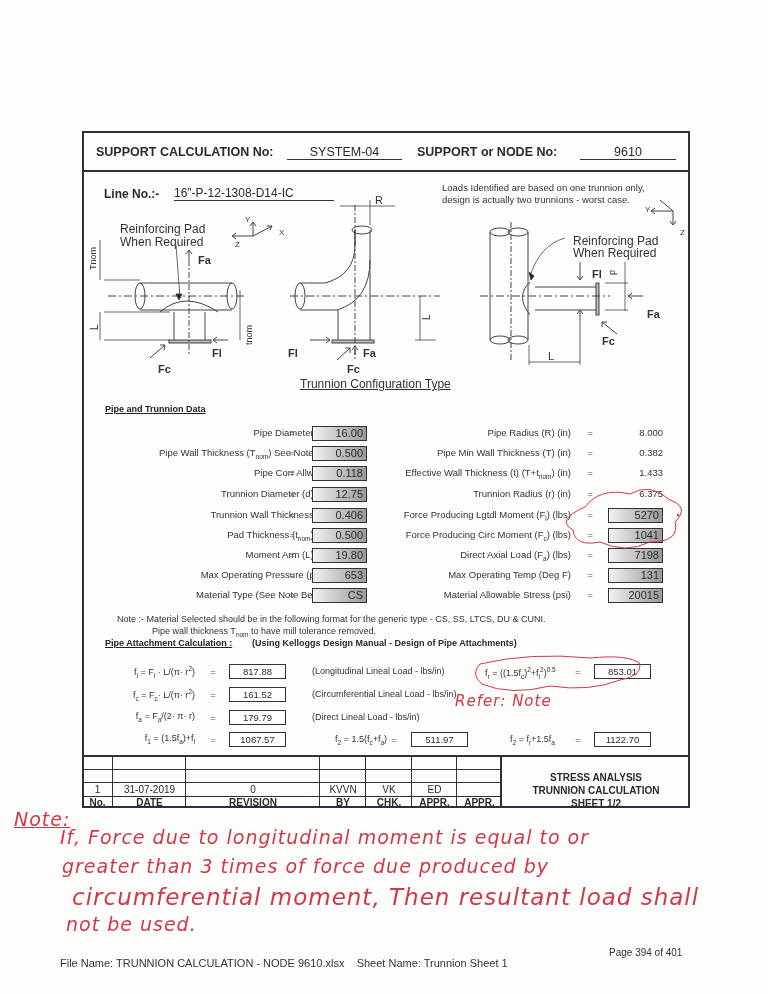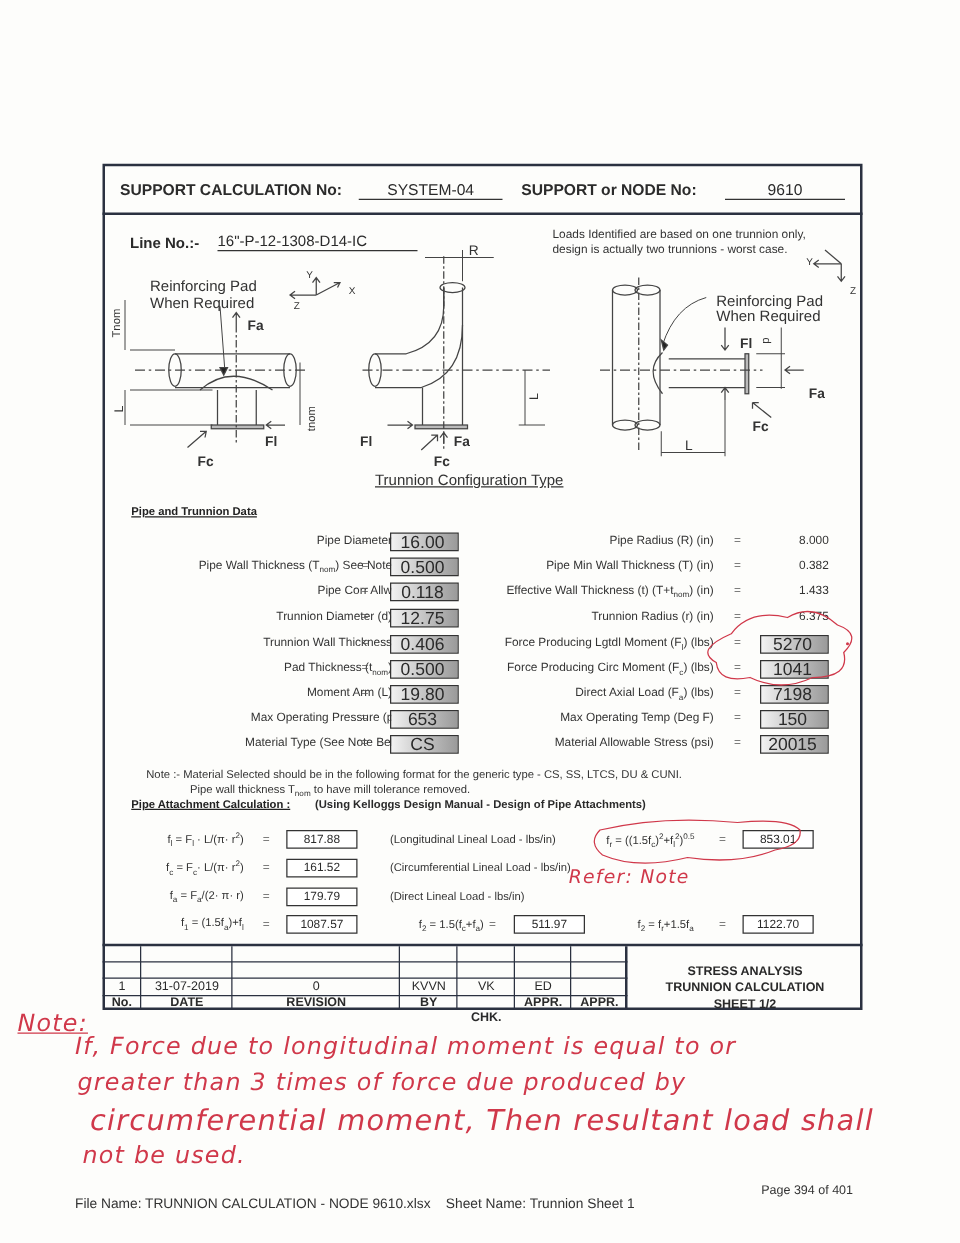--- a/index.html
+++ b/index.html
@@ -18,21 +18,21 @@
   .hdr-label { font-weight: bold; font-size: 12.5px; color: #2b2b2b; }
   .hdr-value { font-size: 12.5px; text-align: center; border-bottom: 1px solid #333; }
   .line-label { font-weight: bold; font-size: 12px; }
   .line-val { font-size: 12px; border-bottom: 1px solid #333; width: 160px; }
   .loads-note { font-size: 9.5px; line-height: 12px; color: #333; }
   .config-title { font-size: 12px; text-decoration: underline; color: #333; }
   .section-title { font-size: 9px; font-weight: bold; text-decoration: underline; color: #222; }
   .row-label { font-size: 9.5px; text-align: right; color: #333; }
   .eq { font-size: 9.5px; color: #555; text-align: center; width: 12px; }
   .input-box {
-    font-size: 14px; text-align: center; padding-right: 3px; box-sizing: border-box;
+    font-size: 11px; text-align: right; padding-right: 3px; box-sizing: border-box;
     border: 1.5px solid #333;
     background: linear-gradient(90deg, #f2f2f2 0%, #c8c8c8 45%, #9a9a9a 100%);
     height: 15px; line-height: 13px; width: 55px;
   }
   .calc-value { font-size: 9.5px; text-align: right; width: 60px; color: #333; }
   .note { font-size: 9px; color: #333; }
   .calc-formula { font-size: 9px; text-align: right; color: #333; }
   .calc-box {
     font-size: 9.5px; text-align: center; border: 1.5px solid #333; box-sizing: border-box;
     height: 15px; line-height: 13px; width: 57px; background: #fff;
@@ -228,21 +228,21 @@
 <div class="abs eq" style="left:584px;top:569px;">=</div>
 <div class="abs eq" style="left:584px;top:589px;">=</div>
 
 <div class="abs calc-value" style="left:603px;top:427px;">8.000</div>
 <div class="abs calc-value" style="left:603px;top:447px;">0.382</div>
 <div class="abs calc-value" style="left:603px;top:467px;">1.433</div>
 <div class="abs calc-value" style="left:603px;top:488px;">6.375</div>
 <div class="abs input-box" style="left:608px;top:508px;">5270</div>
 <div class="abs input-box" style="left:608px;top:528px;">1041</div>
 <div class="abs input-box" style="left:608px;top:548px;">7198</div>
-<div class="abs input-box" style="left:608px;top:568px;">150</div>
+<div class="abs input-box" style="left:608px;top:568px;">131</div>
 <div class="abs input-box" style="left:608px;top:588px;">20015</div>
 
 <svg class="abs" style="left:555px;top:482px;" width="135" height="70" viewBox="0 0 135 70">
   <path d="M30 25 Q45 5 75 12 Q95 0 115 18 Q135 25 120 40 Q125 60 95 60 Q70 72 45 60 Q20 65 18 48 Q0 38 30 25 Z" fill="none" stroke="#d0384a" stroke-width="1"></path>
   <circle cx="123" cy="33" r="1.2" fill="#d0384a"></circle>
 </svg>
 
 <div class="abs note" style="left:117px;top:614px;">Note :- Material Selected should be in the following format for the generic type - CS, SS, LTCS, DU &amp; CUNI.</div>
 <div class="abs note" style="left:152px;top:626px;"><span>Pipe wall thickness T</span><sub>nom</sub><span> to have mill tolerance removed.</span></div>
 <div class="abs section-title" style="left:105px;top:638px;">Pipe Attachment Calculation :</div>
@@ -299,21 +299,21 @@
 <div class="tb-cell" style="left:113px;top:784px;width:73px;border:none;">31-07-2019</div>
 <div class="tb-cell" style="left:186px;top:784px;width:134px;border:none;">0</div>
 <div class="tb-cell" style="left:320px;top:784px;width:46px;border:none;">KVVN</div>
 <div class="tb-cell" style="left:366px;top:784px;width:46px;border:none;">VK</div>
 <div class="tb-cell" style="left:412px;top:784px;width:45px;border:none;">ED</div>
 
 <div class="tb-cell tb-head" style="left:82px;top:797px;width:31px;border:none;">No.</div>
 <div class="tb-cell tb-head" style="left:113px;top:797px;width:73px;border:none;">DATE</div>
 <div class="tb-cell tb-head" style="left:186px;top:797px;width:134px;border:none;">REVISION</div>
 <div class="tb-cell tb-head" style="left:320px;top:797px;width:46px;border:none;">BY</div>
-<div class="tb-cell tb-head" style="left:366px;top:797px;width:46px;border:none;margin-top:12px;">CHK.</div>
+<div class="tb-cell tb-head" style="left:366px;top:797px;width:46px;border:none;">CHK.</div>
 <div class="tb-cell tb-head" style="left:412px;top:797px;width:45px;border:none;">APPR.</div>
 <div class="tb-cell tb-head" style="left:457px;top:797px;width:45px;border:none;">APPR.</div>
 
 <div class="abs tb-title" style="left:502px;top:771px;width:188px;">
   <div>STRESS ANALYSIS</div>
   <div>TRUNNION CALCULATION</div>
   <div>SHEET 1/2</div>
 </div>
 
 <div class="abs hand" style="left:14px;top:808px;font-size:19px;text-decoration:underline;">Note:</div>

